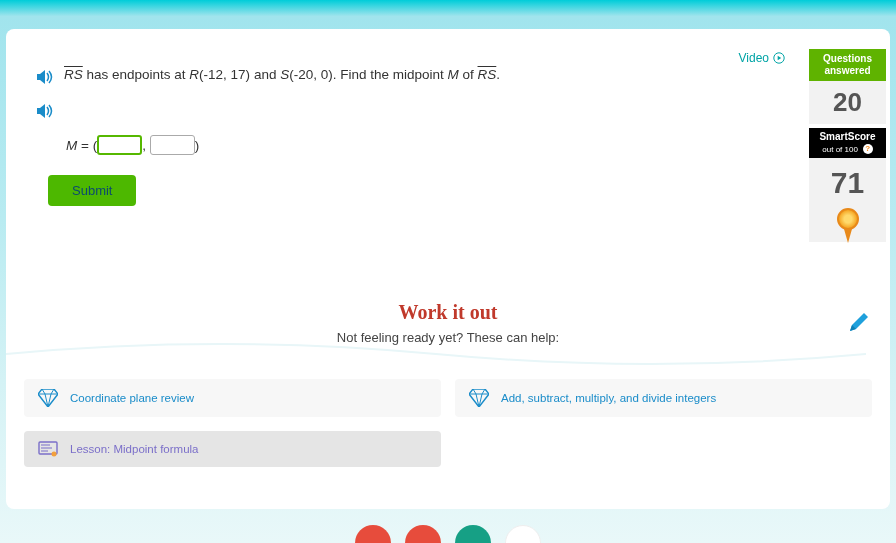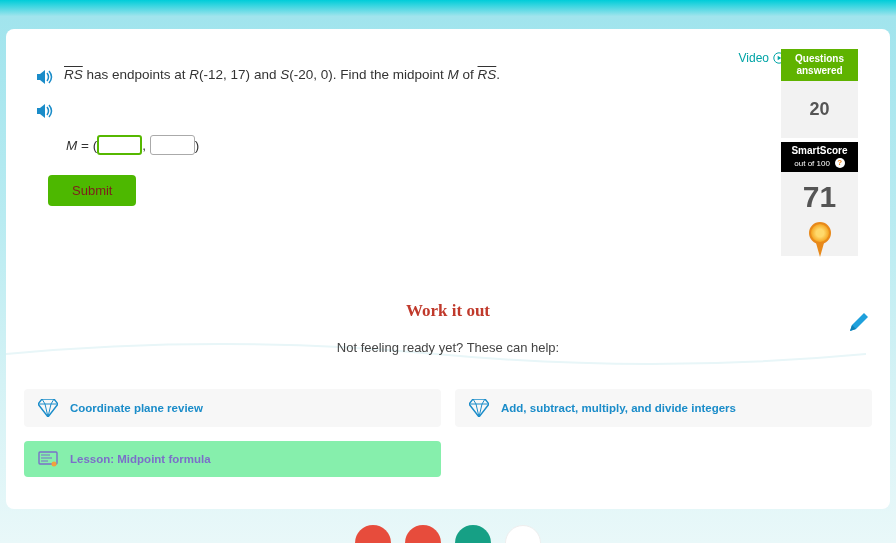--- a/index.html
+++ b/index.html
@@ -30,42 +30,42 @@
   color: #00a4a6;
   font-size: 12px;
   display: flex;
   align-items: center;
   gap: 4px;
   cursor: pointer;
 }
 .video-link svg { flex-shrink: 0; }
 .score-panel {
   position: absolute;
-  right: 32px;
+  right: 4px;
   top: 20px;
   width: 77px;
 }
 .score-box {
   background: #f2f2f2;
   text-align: center;
   margin-bottom: 4px;
 }
 .score-header {
   background: #5fb300;
   color: #fff;
   font-size: 10px;
   font-weight: bold;
   padding: 4px 2px;
   line-height: 1.2;
 }
 .score-value {
-  font-size: 18px;
+  font-size: 26px;
   font-weight: bold;
   color: #555;
-  padding: 18px 0;
+  padding: 6px 0;
 }
 .smart-header {
   background: #000000;
   color: #fff;
   font-size: 10px;
   font-weight: bold;
   padding: 3px 2px;
   line-height: 1.2;
   position: relative;
 }
@@ -148,39 +148,39 @@
   border-radius: 3px;
   font-size: 13px;
   padding: 1px 3px;
 }
 .answer-row input:first-of-type {
   border: 2px solid #56b800;
   outline: none;
 }
 .submit-btn {
   background: #4db800;
-  color: #7f1d1d;
+  color: #0c4a6e;
   border: none;
   border-radius: 4px;
   padding: 8px 24px;
   font-size: 13px;
   cursor: pointer;
   margin-left: 12px;
 }
 .work-it {
   text-align: center;
   margin-top: 95px;
   position: relative;
 }
 .work-it h2 {
   color: #c0392b;
   font-family: Georgia, serif;
-  font-size: 17px;
-  font-weight: bold;
-  margin-bottom: 19px;
+  font-size: 20px;
+  font-weight: bold;
+  margin-bottom: 6px;
 }
 .work-it p {
   color: #444;
   font-size: 13px;
   margin-bottom: 34px;
 }
 .help-grid {
   display: flex;
   flex-wrap: wrap;
   gap: 14px;
@@ -188,24 +188,23 @@
 .help-item {
   flex: 0 0 calc(50% - 7px);
   background: #f7f7f7;
   border-radius: 4px;
   padding: 10px 14px;
   display: flex;
   align-items: center;
   gap: 12px;
   text-align: center;
   cursor: pointer;
-  font-weight: bold;
 }
 .help-item.lesson {
-  background: #86efac;
+  background: #e5e5e5;
 }
 .help-item span {
   color: #1a8cc9;
   font-size: 11.5px;
 }
 .help-item.lesson span { color: #7b6fc9; }
 .diamond-icon { flex-shrink: 0; }
 .wave {
   position: absolute;
   left: 0; right: 0;

